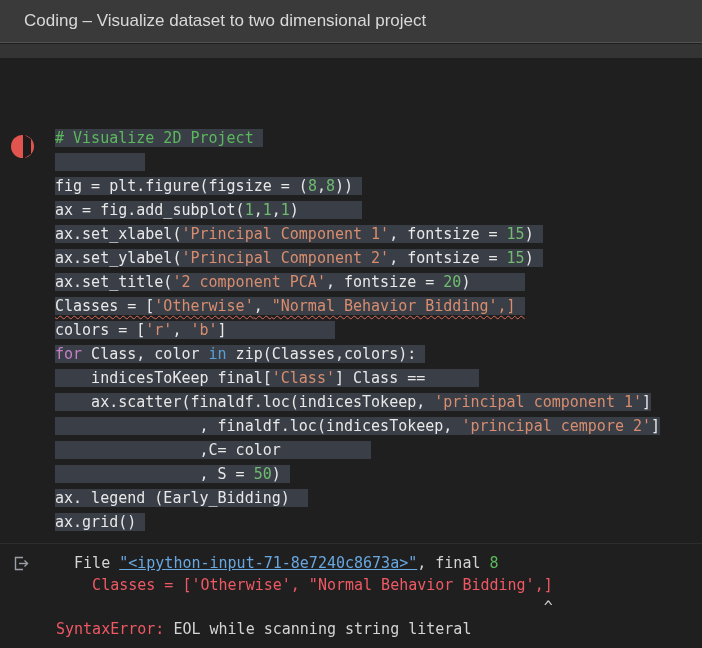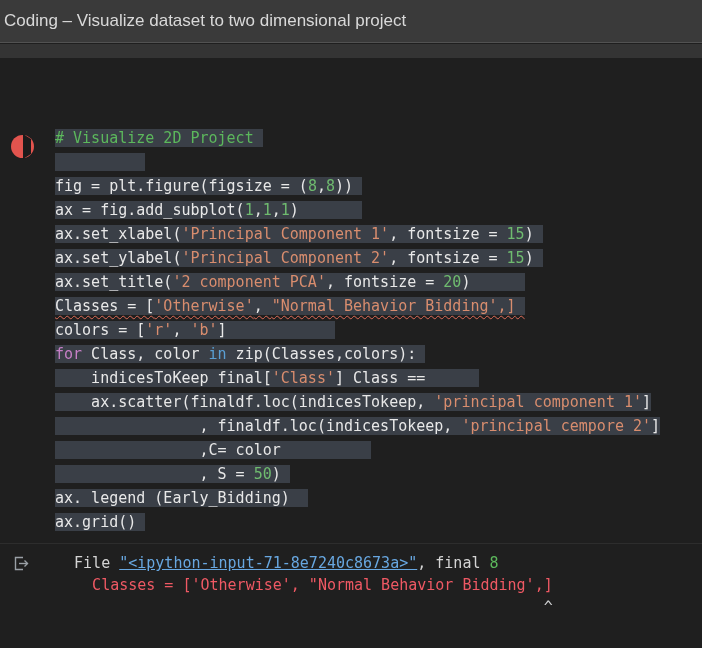--- a/index.html
+++ b/index.html
@@ -8,21 +8,21 @@
     background:var(--cell-bg,#1f1f1f);
     font-family:"Liberation Sans", sans-serif;
   }
   .header {
     position:absolute; top:0; left:0; width:702px; height:43px;
     background:var(--header-bg,#3a3a3a);
     border-bottom:1px solid #525252;
     box-sizing:border-box;
   }
   .header-title {
-    line-height:42px; padding-left:4px; color:#d9d9d9; font-size:17px;
+    line-height:42px; padding-left:24px; color:#d9d9d9; font-size:17px;
     white-space:nowrap;
   }
   .strip {
     position:absolute; top:44px; left:0; width:702px; height:14px;
     background:#343434;
   }
   .cell {
     position:absolute; top:58px; left:0; width:702px; height:590px;
     background:var(--cell-bg,#1f1f1f);
   }
@@ -94,15 +94,16 @@
       <path d="M12 3.5 H4.5 V15.5 H12" fill="none" stroke="#9aa0a6" stroke-width="1.4"></path>
       <path d="M8 9.5 H16.5" fill="none" stroke="#9aa0a6" stroke-width="1.4"></path>
       <path d="M13.5 6.5 L16.5 9.5 L13.5 12.5" fill="none" stroke="#9aa0a6" stroke-width="1.4"></path>
     </svg>
   </div>
 
   <div class="out">
     <div class="out-line"><span>  File </span><a class="link">"&lt;ipython-input-71-8e7240c8673a&gt;"</a><span>, final </span><span class="green">8</span></div>
     <div class="out-line red">    Classes = ['Otherwise', "Normal Behavior Bidding',]</div>
     <div class="out-line caret">                                                      ^</div>
+    <div class="out-line"><span class="red">SyntaxError:</span><span> EOL while scanning string literal</span></div>
   </div>
 
 </div>
 
 </body></html>

